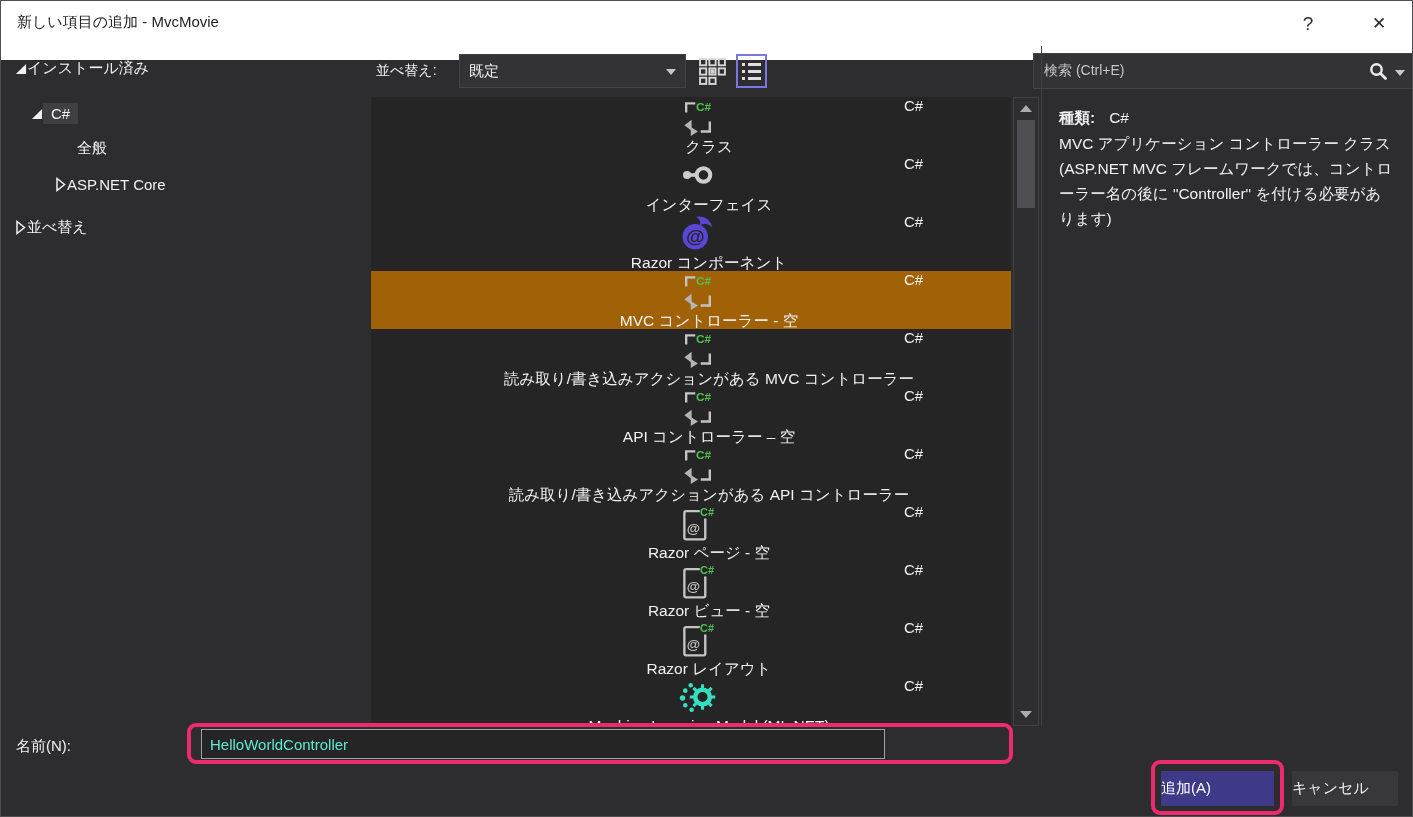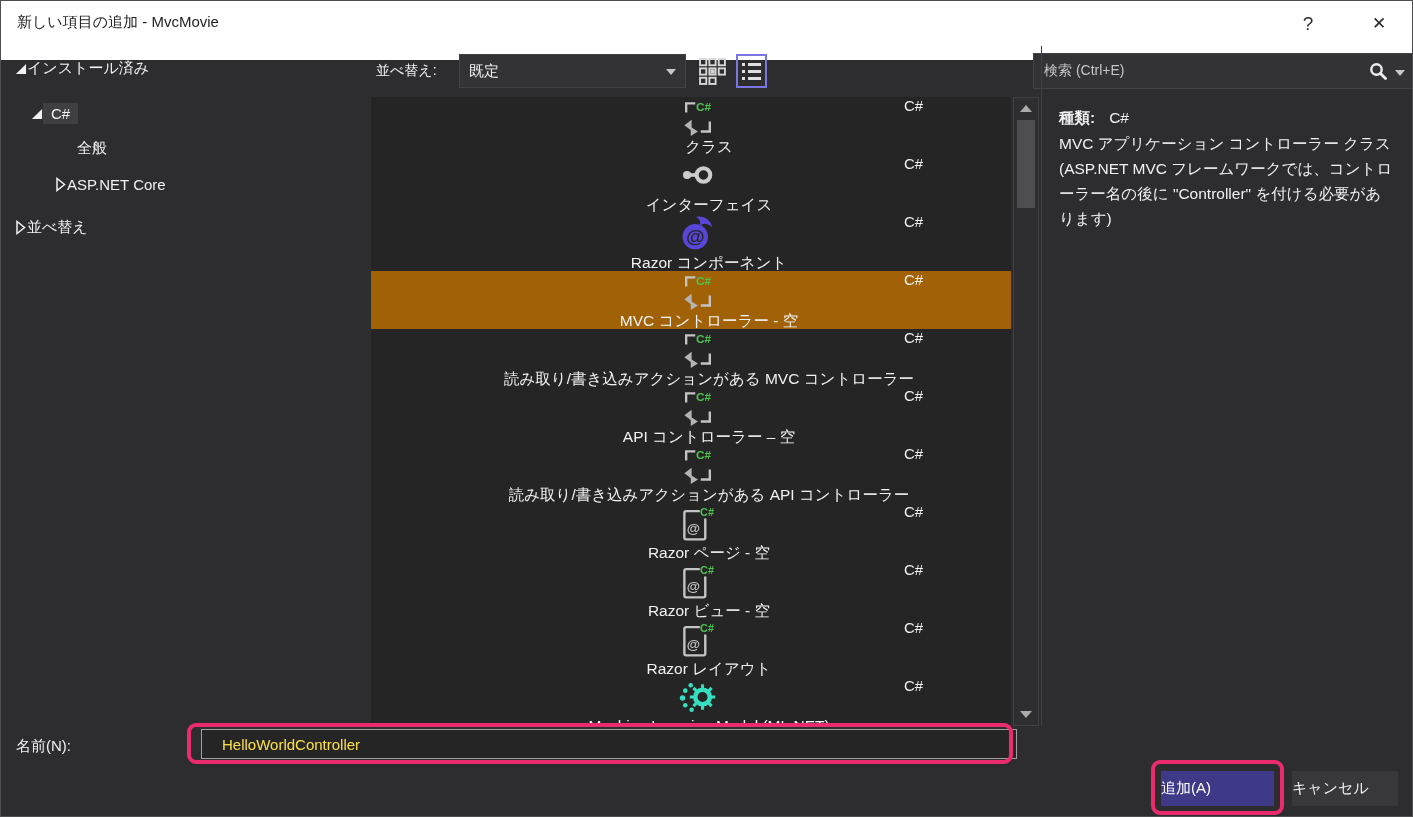--- a/index.html
+++ b/index.html
@@ -55,21 +55,21 @@
   .details { position:absolute; left:1058px; top:107px; width:336px; color:#f1f1f1; }
   .details .typeline { font-size:15.5px; }
   .details .typeline b { font-weight:bold; margin-right:14px; }
   .details .desc { margin-top:2px; font-size:15.5px; line-height:25px; }
 
   
   .name-label { position:absolute; left:15px; top:736px; font-size:15px; color:#f1f1f1; }
   .ring { position:absolute; border:4px solid #ec2a6e; border-radius:9px; pointer-events:none; }
   .ring-input { left:186px; top:722px; width:826px; height:41px; }
   .ring-add { left:1150px; top:759px; width:133px; height:55px; }
-  .name-input { position:absolute; left:200px; top:728px; width:816px; height:30px; background:#252526; border:1px solid #a0a0a0; outline:none; color:#fde047; font-size:15px; padding:0 20px; font-family:"Liberation Sans","DejaVu Sans",sans-serif; }
+  .name-input { position:absolute; left:200px; top:728px; width:684px; height:30px; background:#252526; border:1px solid #a0a0a0; outline:none; color:#5eead4; font-size:15px; padding:0 8px; font-family:"Liberation Sans","DejaVu Sans",sans-serif; }
   .btn { position:absolute; top:770px; height:35px; border:none; font-size:15px; color:#ffffff; text-align:left; font-family:"Liberation Sans","DejaVu Sans",sans-serif; cursor:default; }
   .btn-add { left:1160px; width:113px; background:#3f3a88; }
   .btn-cancel { left:1291px; width:106px; background:#38383c; color:#f1f1f1; }
 </style>
 </head>
 <body>
 
 <svg width="0" height="0" style="position:absolute">
   <defs>
     <g id="ic-class">

